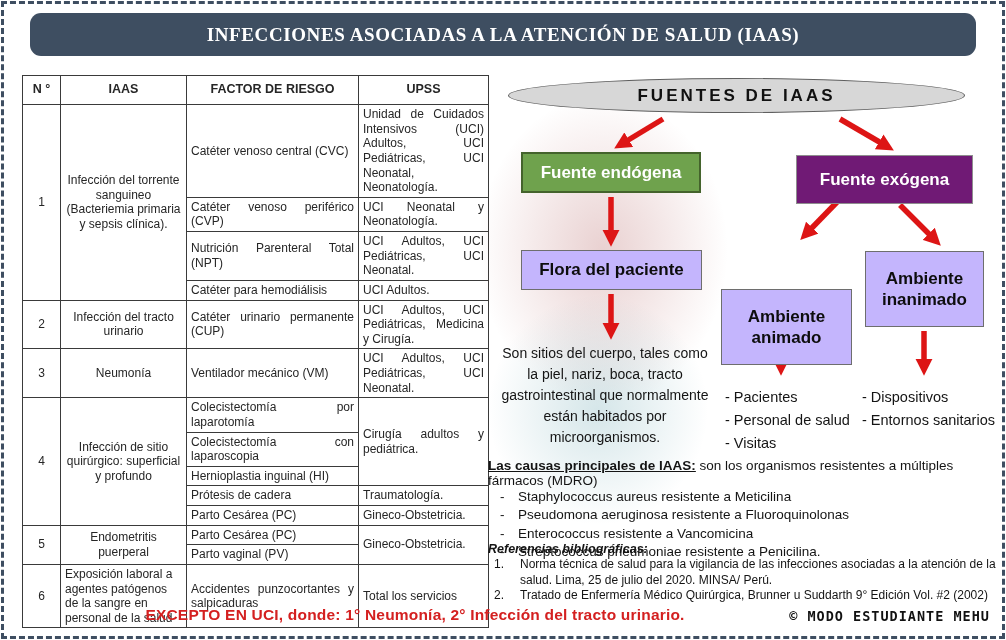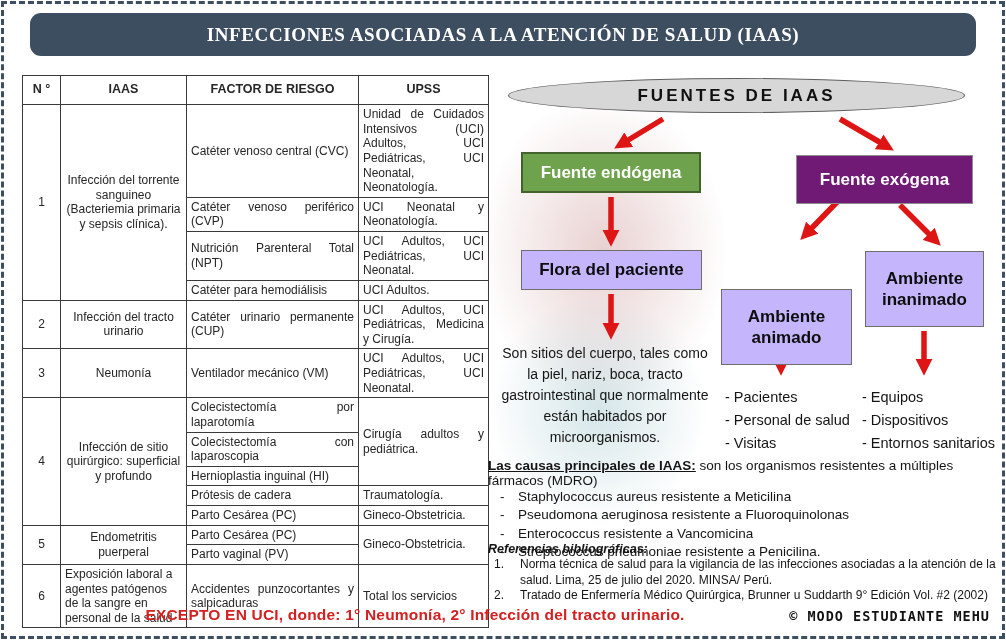--- a/index.html
+++ b/index.html
@@ -194,21 +194,20 @@
     <div class="node whitebox inanimado">Ambiente inanimado</div>
 
     <div class="flora-desc">Son sitios del cuerpo, tales como la piel, nariz, boca, tracto gastrointestinal que normalmente están habitados por microorganismos.</div>
 
     <div class="dlist a">
       <div>- Pacientes</div>
       <div>- Personal de salud</div>
       <div>- Visitas</div>
     </div>
     <div class="dlist b">
-      <div>- Equipos</div>
       <div>- Dispositivos</div>
       <div>- Entornos sanitarios</div>
     </div>
   </div>
 
   <div class="causas">
     <div>
       <span class="t">Las causas principales de IAAS:</span><span> son los organismos resistentes a múltiples fármacos (MDRO)</span>
     </div>
     <div class="row">

